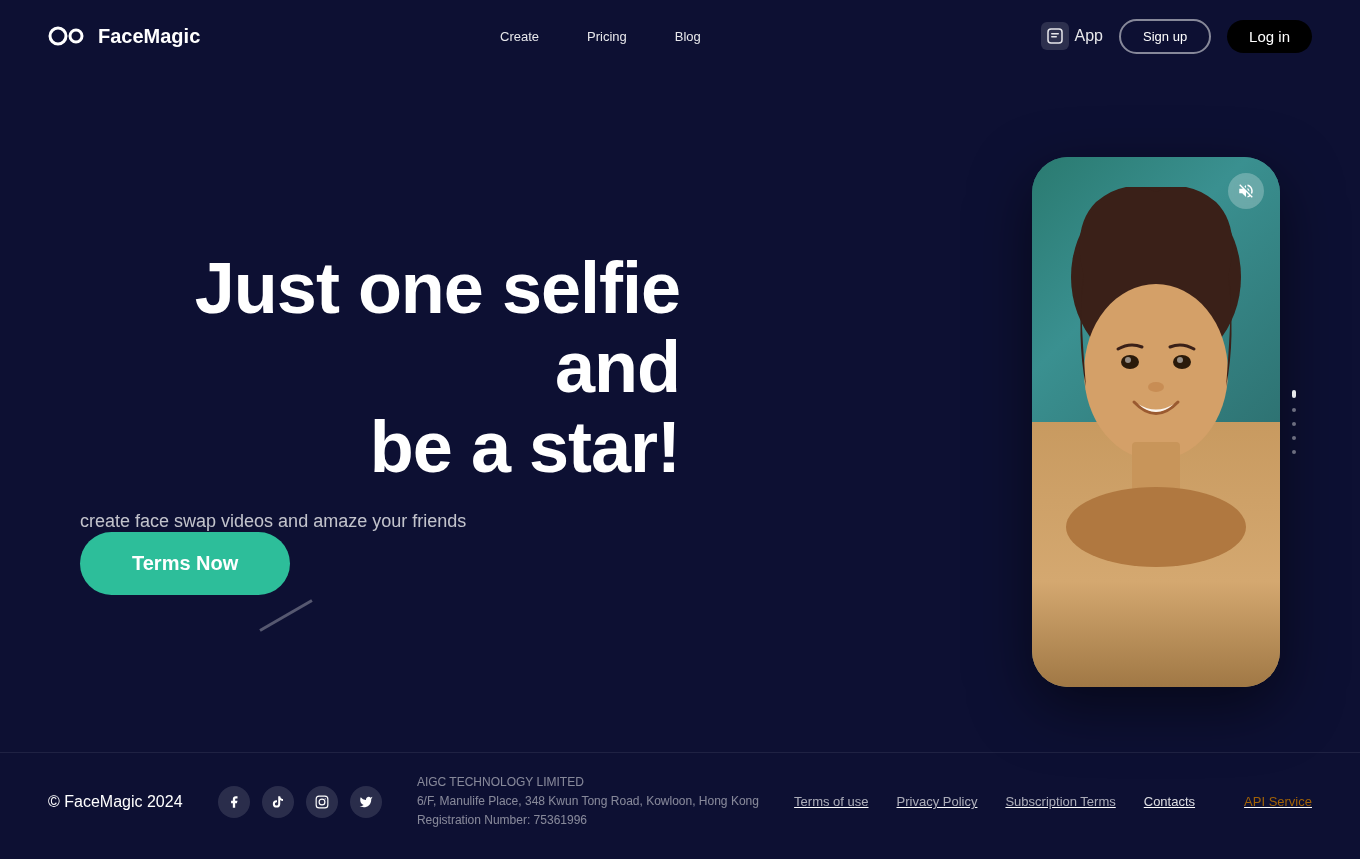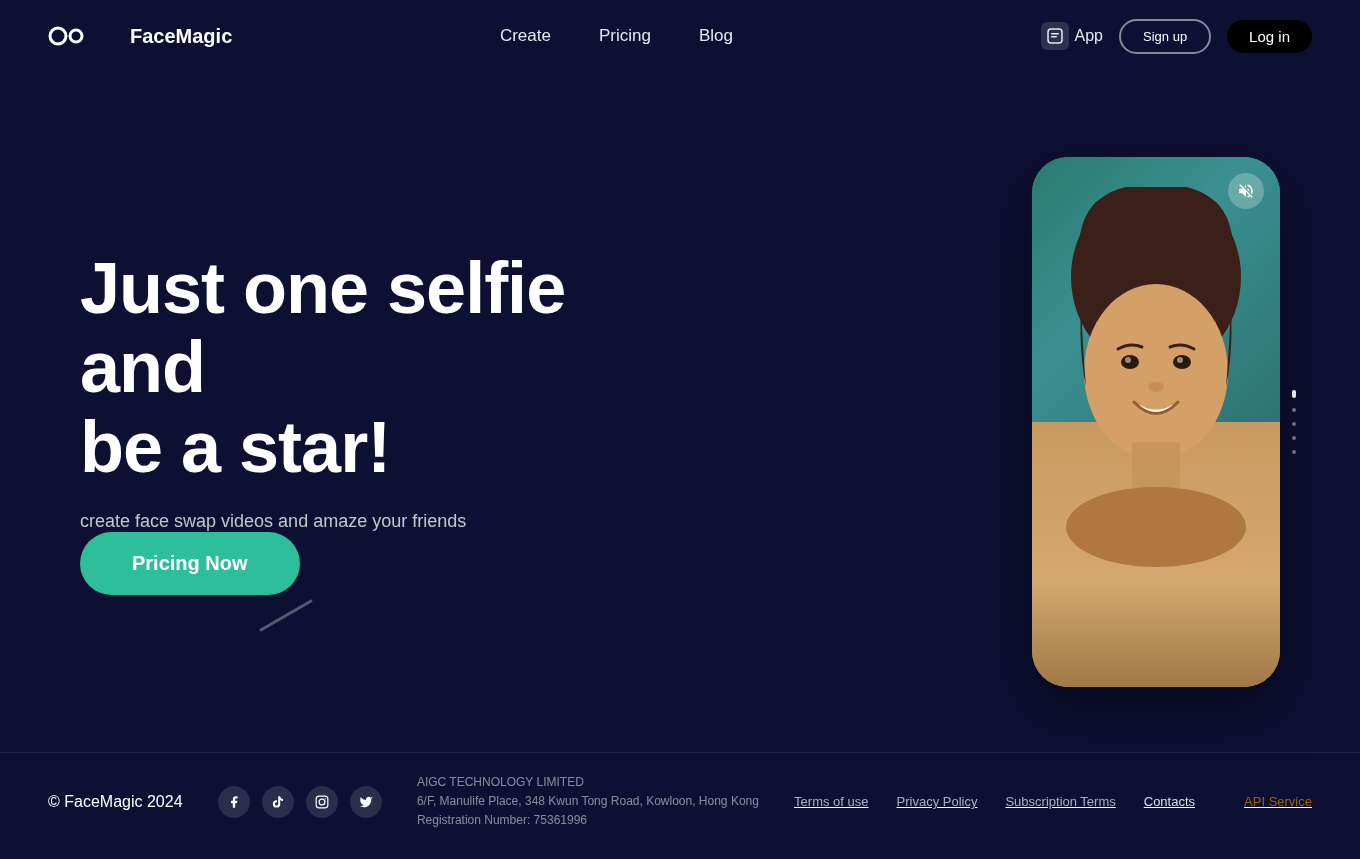--- a/index.html
+++ b/index.html
@@ -32,33 +32,32 @@
     .logo-icon {
       display: flex;
       gap: 4px;
       align-items: center;
     }
 
     .logo-text {
       font-size: 20px;
       font-weight: 700;
       color: #ffffff;
-      margin-left: 32px;
     }
 
     nav {
       display: flex;
       align-items: center;
       gap: 48px;
     }
 
     nav a {
       color: #ffffff;
       text-decoration: none;
-      font-size: 17px;
+      font-size: 13px;
       font-weight: 500;
       opacity: 0.9;
     }
 
     .header-right {
       display: flex;
       align-items: center;
       gap: 16px;
     }
 
@@ -120,20 +119,21 @@
       max-width: 600px;
       z-index: 2;
     }
 
     .hero-title {
       font-size: 72px;
       font-weight: 800;
       line-height: 1.1;
       margin-bottom: 24px;
       letter-spacing: -1px;
+      text-align: right;
     }
 
     .hero-subtitle {
       font-size: 18px;
       color: rgba(255,255,255,0.75);
       font-weight: 400;
     }
 
     .btn-create-now {
       background: #2dbe9a;
@@ -310,21 +310,21 @@
   </div>
 </header>
 
 <section class="hero">
   <div class="hero-content">
     <h1 class="hero-title">
       <span>Just one selfie and</span><br>
       <span>be a star!</span>
     </h1>
     <p class="hero-subtitle">create face swap videos and amaze your friends</p>
-    <button class="btn-create-now">Pricing Now</button>
+    <button class="btn-create-now">Terms Now</button>
     <div class="diagonal-decoration"></div>
   </div>
 
   <div class="video-card-wrapper">
     <div class="video-card">
 
       <div style="position:absolute;top:0;left:0;right:0;height:55%;background:linear-gradient(135deg,#2a7a70 0%,#3a9090 40%,#2d7070 100%);"></div>
 
       <div style="position:absolute;bottom:0;left:0;right:0;height:50%;background:linear-gradient(180deg,#c89a60 0%,#d4a870 60%,#a07845 100%);"></div>
 

